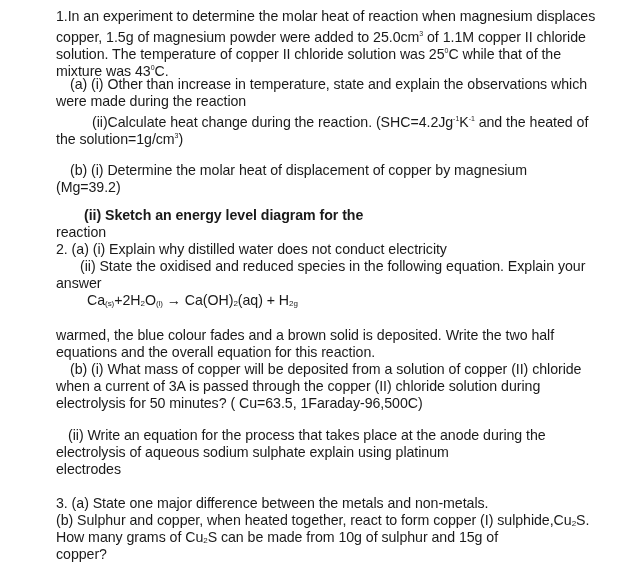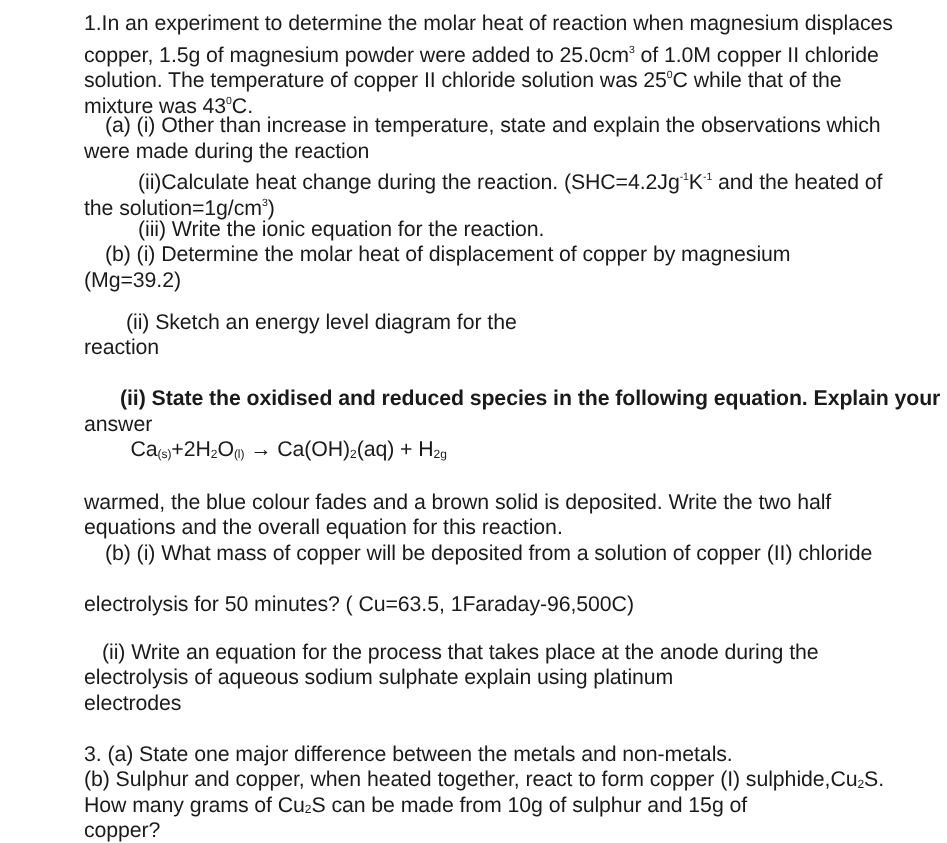--- a/index.html
+++ b/index.html
@@ -7,53 +7,54 @@
       width: 631px; height: 562px; position: relative; overflow: hidden;
       font-family: "Liberation Sans", "DejaVu Sans", sans-serif;
       color: #1a1a1a; font-size: 14.2px;
     }
     .doc { position: absolute; left: 0; top: 0; width: 631px; height: 562px; }
     .ln {
       position: absolute; left: 56px; white-space: nowrap;
       line-height: 17px; height: 17px; letter-spacing: -0.05px;
     }
     .i1 { left: 70px; }
-    .i2 { left: 84px; }
+    .i2 { left: 84px; font-weight: bold; }
     .i3 { left: 92px; }
     .i4 { left: 87px; }
-    .i5 { left: 80px; font-weight: bold; }
+    .i5 { left: 80px; }
     .i6 { left: 68px; }
     .sup { font-size: 7px; vertical-align: 6px; }
     .sub { font-size: 8px; vertical-align: -1px; }
   </style>
 </head>
 <body>
 
 <div class="doc">
 
   <div class="ln" style="top:8px">1.In an experiment to determine the molar heat of reaction when magnesium displaces</div>
-  <div class="ln" style="top:25px"><span>copper, 1.5g of magnesium powder were added to 25.0cm</span><span class="sup">3</span><span> of 1.0M copper II chloride</span></div>
+  <div class="ln" style="top:25px"><span>copper, 1.5g of magnesium powder were added to 25.0cm</span><span class="sup">3</span><span> of 1.1M copper II chloride</span></div>
   <div class="ln" style="top:42px"><span>solution. The temperature of copper II chloride solution was 25</span><span class="sup">0</span><span>C while that of the</span></div>
   <div class="ln" style="top:59px"><span>mixture was 43</span><span class="sup">0</span><span>C.</span></div>
   <div class="ln i1" style="top:76px">(a)  (i) Other than increase in temperature, state and explain the observations which</div>
   <div class="ln" style="top:93px">were made during the reaction</div>
   <div class="ln i3" style="top:110px"><span>(ii)Calculate heat change during the reaction. (SHC=4.2Jg</span><span class="sup">-1</span><span>K</span><span class="sup">-1</span><span> and the heated of</span></div>
   <div class="ln" style="top:127px"><span>the solution=1g/cm</span><span class="sup">3</span><span>)</span></div>
-  <div class="ln i3" style="top:145px">(iii) Write the ionic equation for the reaction.</div>
   <div class="ln i1" style="top:162px">(b) (i) Determine the molar heat of displacement of copper by magnesium</div>
   <div class="ln" style="top:179px">(Mg=39.2)</div>
   <div class="ln i2" style="top:207px">(ii) Sketch an energy level diagram for the</div>
   <div class="ln" style="top:224px">reaction</div>
 
+  <div class="ln" style="top:241px">2. (a) (i) Explain why distilled water does not conduct electricity</div>
   <div class="ln i5" style="top:258px">(ii) State the oxidised and reduced species in the following equation. Explain your</div>
   <div class="ln" style="top:275px">answer</div>
   <div class="ln i4" style="top:292px"><span>Ca</span><span class="sub">(s)</span><span>+2H</span><span class="sub">2</span><span>O</span><span class="sub">(l)</span><span> → </span><span>Ca(OH)</span><span class="sub">2</span><span>(aq) + H</span><span class="sub">2g</span></div>
   <div class="ln" style="top:327px">warmed, the blue colour fades and a brown solid is deposited. Write the two half</div>
   <div class="ln" style="top:344px">equations and the overall equation for this reaction.</div>
   <div class="ln i1" style="top:361px">(b) (i) What mass of copper will be deposited from a solution of copper (II) chloride</div>
+  <div class="ln" style="top:378px">when a current of 3A is passed through the copper (II) chloride solution during</div>
   <div class="ln" style="top:395px">electrolysis for 50 minutes? ( Cu=63.5, 1Faraday-96,500C)</div>
   <div class="ln i6" style="top:427px">(ii) Write an equation for the process that takes place at the anode during the</div>
   <div class="ln" style="top:444px">electrolysis of aqueous sodium sulphate explain using platinum</div>
   <div class="ln" style="top:461px">electrodes</div>
 
   <div class="ln" style="top:495px">3. (a) State one major difference between the metals and non-metals.</div>
   <div class="ln" style="top:512px"><span>(b) Sulphur and copper, when heated together, react to form copper (I) sulphide,Cu</span><span class="sub">2</span><span>S.</span></div>
   <div class="ln" style="top:529px"><span>How many grams of Cu</span><span class="sub">2</span><span>S can be made from 10g of sulphur and 15g of</span></div>
   <div class="ln" style="top:546px">copper?</div>
 </div>

